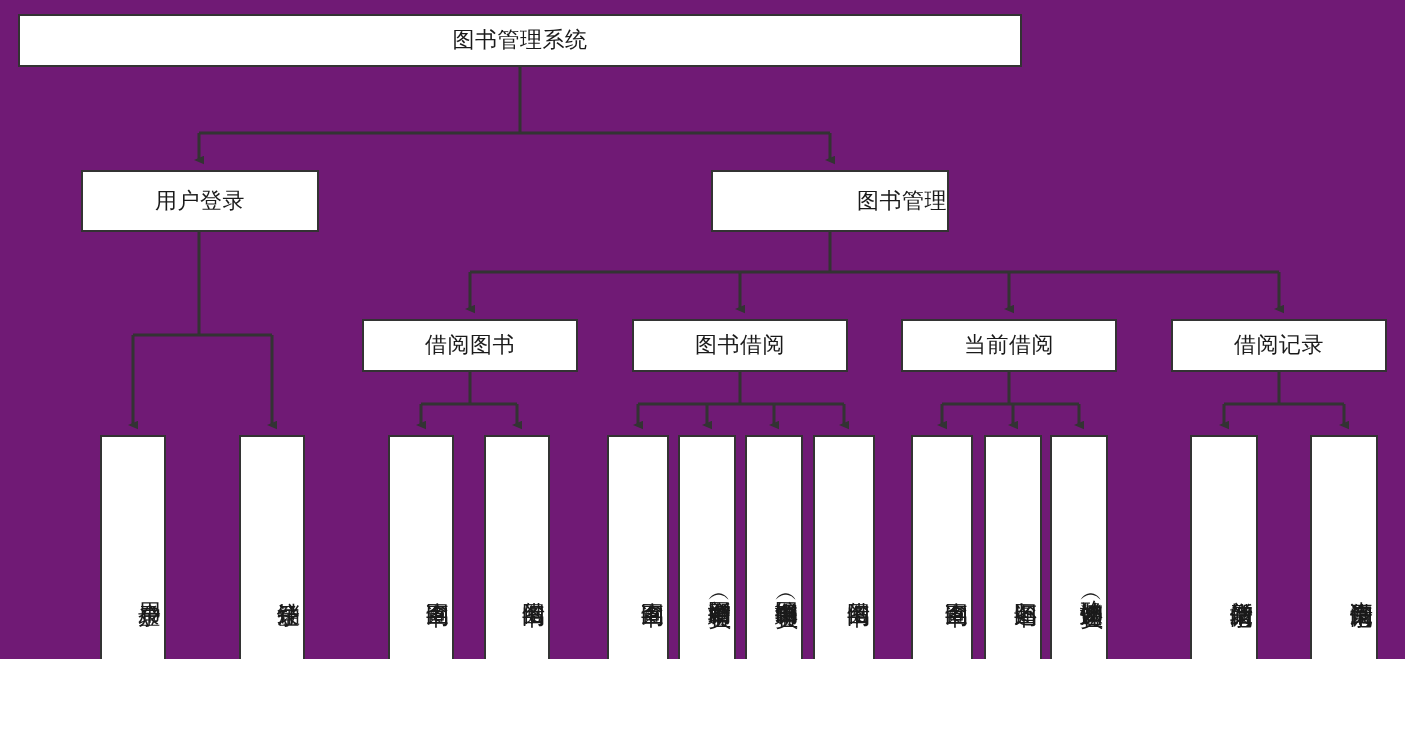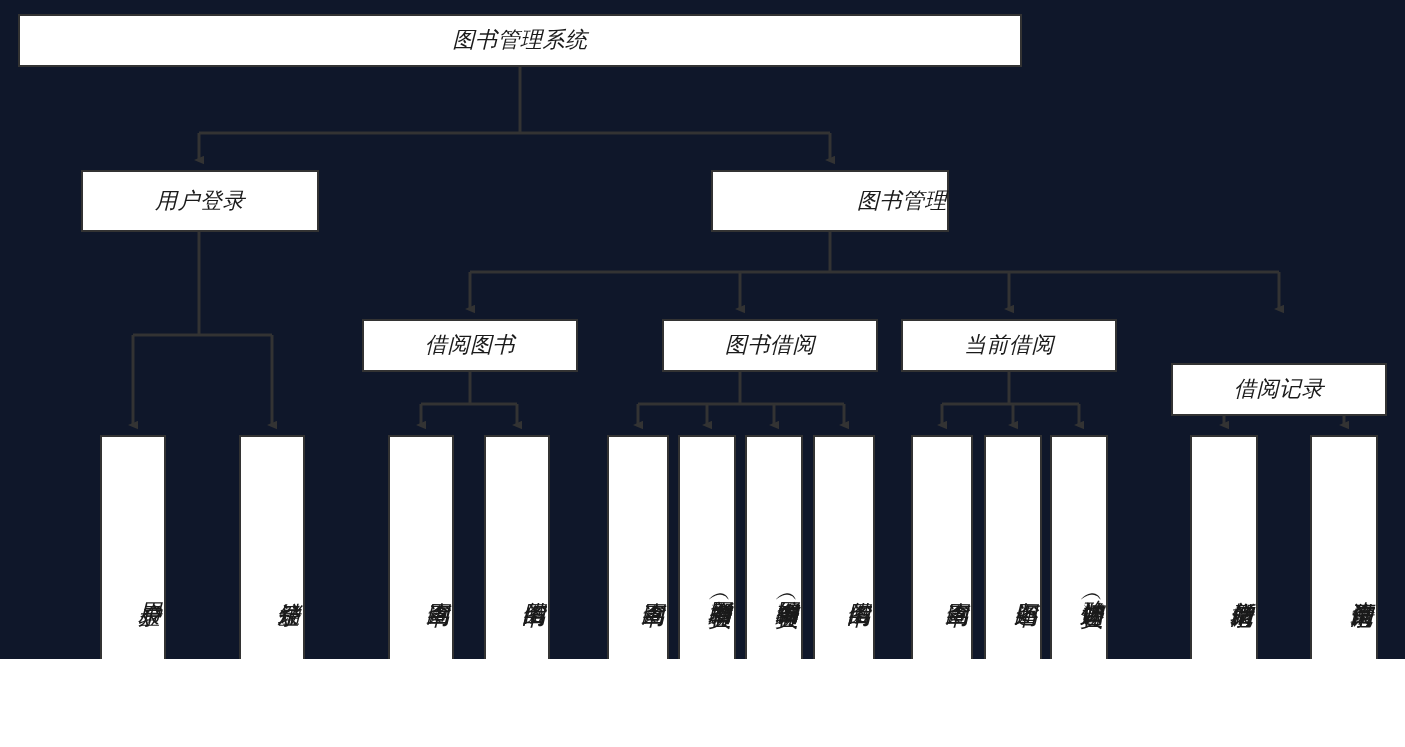--- a/index.html
+++ b/index.html
@@ -7,23 +7,22 @@
     padding: 0;
     background: #ffffff;
   }
   body {
     font-family: "Liberation Sans", "DejaVu Sans", sans-serif;
   }
   #canvas {
     position: relative;
     width: 1405px;
     height: 659px;
-    background: #0f172a;
+    background: #701a75;
     overflow: hidden;
-    font-style: italic;
   }
   #edges {
     position: absolute;
     left: 0;
     top: 0;
     width: 1405px;
     height: 747px;
   }
   .node {
     position: absolute;
@@ -130,27 +129,27 @@
         <span class="hlabel">用户登录</span>
       </div>
       <div class="node node-h" style="left: 711px; top: 170px; width: 238px; height: 62px; justify-content: flex-end;">
         <span class="hlabel">图书管理</span>
       </div>
     </div>
   <div id="level3-layer">
       <div class="node node-h" style="left: 362px; top: 319px; width: 216px; height: 53px;">
         <span class="hlabel">借阅图书</span>
       </div>
-      <div class="node node-h" style="left: 662px; top: 319px; width: 216px; height: 53px;">
+      <div class="node node-h" style="left: 632px; top: 319px; width: 216px; height: 53px;">
         <span class="hlabel">图书借阅</span>
       </div>
       <div class="node node-h" style="left: 901px; top: 319px; width: 216px; height: 53px; text-align: right;">
         <span class="hlabel">当前借阅</span>
       </div>
-      <div class="node node-h" style="left: 1171px; top: 319px; width: 216px; height: 53px; margin-top: 44px;">
+      <div class="node node-h" style="left: 1171px; top: 319px; width: 216px; height: 53px;">
         <span class="hlabel">借阅记录</span>
       </div>
     </div>
   <div id="leaf-layer">
       <div class="node node-v" style="left: 100px; top: 435px; width: 66px; height: 298px;">
         <span class="vlabel">用户登录</span>
       </div>
       <div class="node node-v" style="left: 239px; top: 435px; width: 66px; height: 298px;">
         <span class="vlabel">注销登录</span>
       </div>

